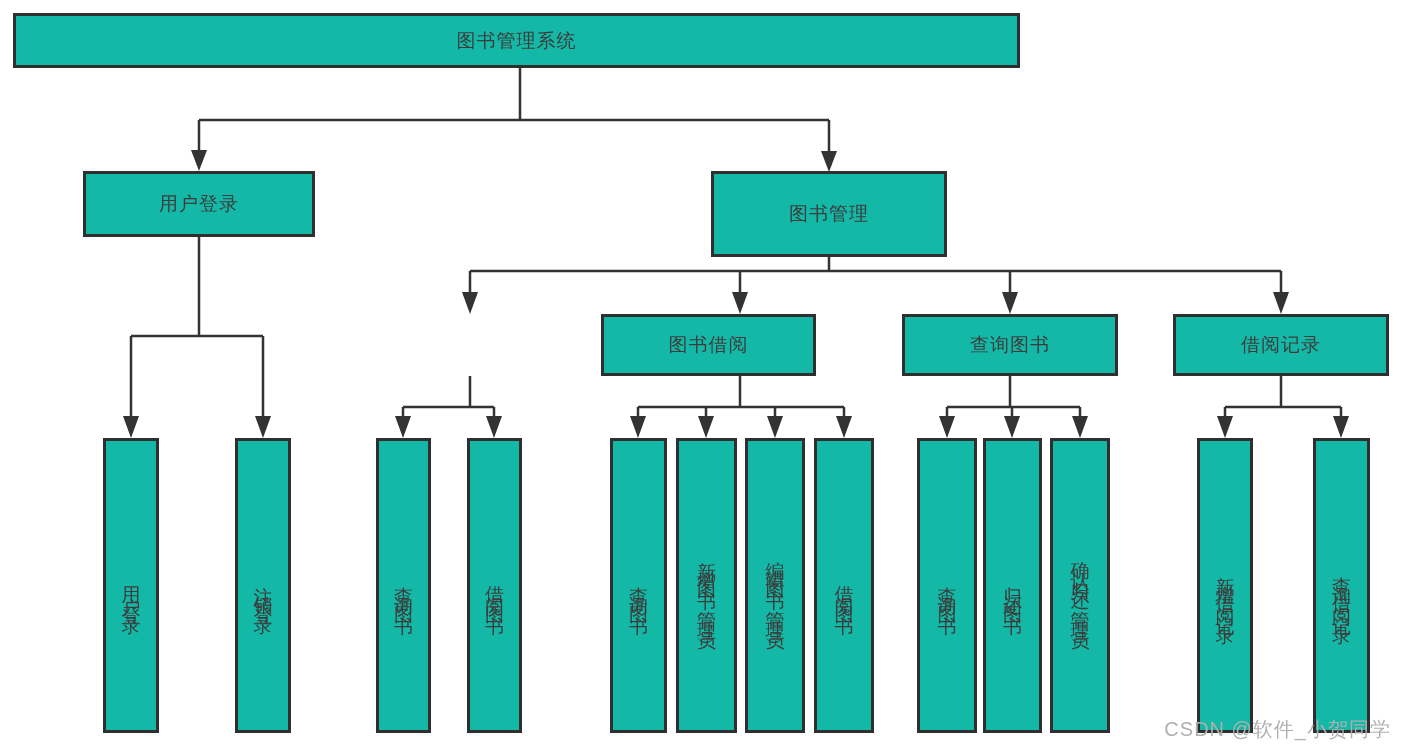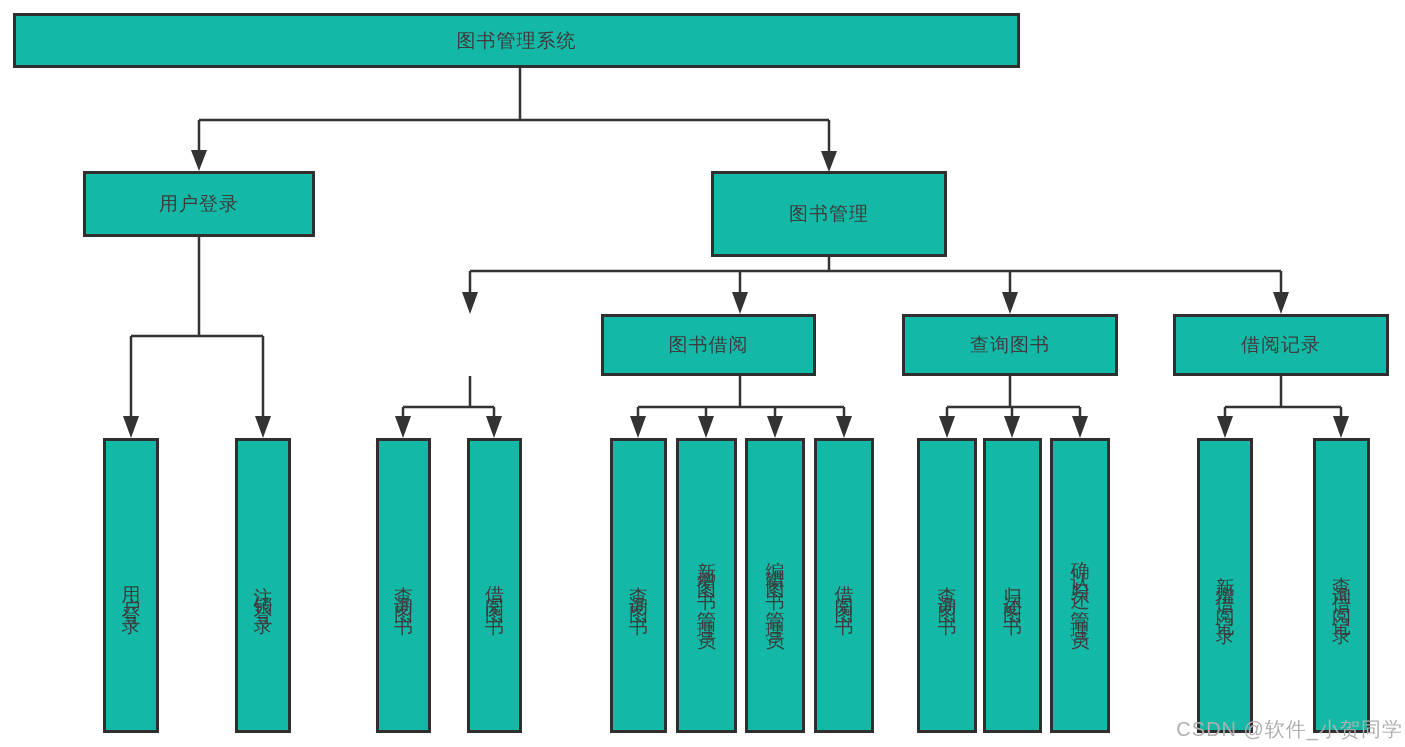--- a/index.html
+++ b/index.html
@@ -36,21 +36,21 @@
   .node.v span {
     writing-mode: vertical-rl;
     text-orientation: mixed;
     font-size: 19px;
     letter-spacing: 10px;
     padding-top: 10px; 
     white-space: nowrap;
   }
   .watermark {
     position: absolute;
-    right: 2px;
+    right: 14px;
     bottom: 4px;
     font-size: 20px;
     color: #b0b0b0;
     letter-spacing: 1px;
     z-index: 3;
     white-space: nowrap;
   }
 </style>
 </head>
 <body>

